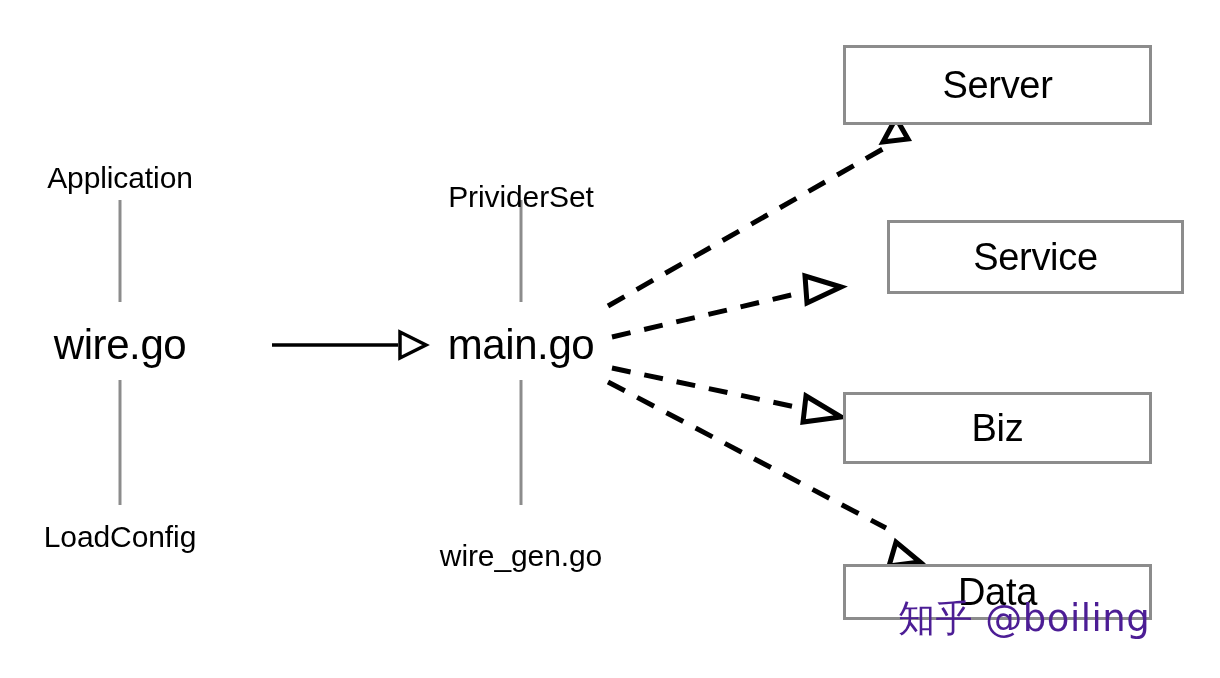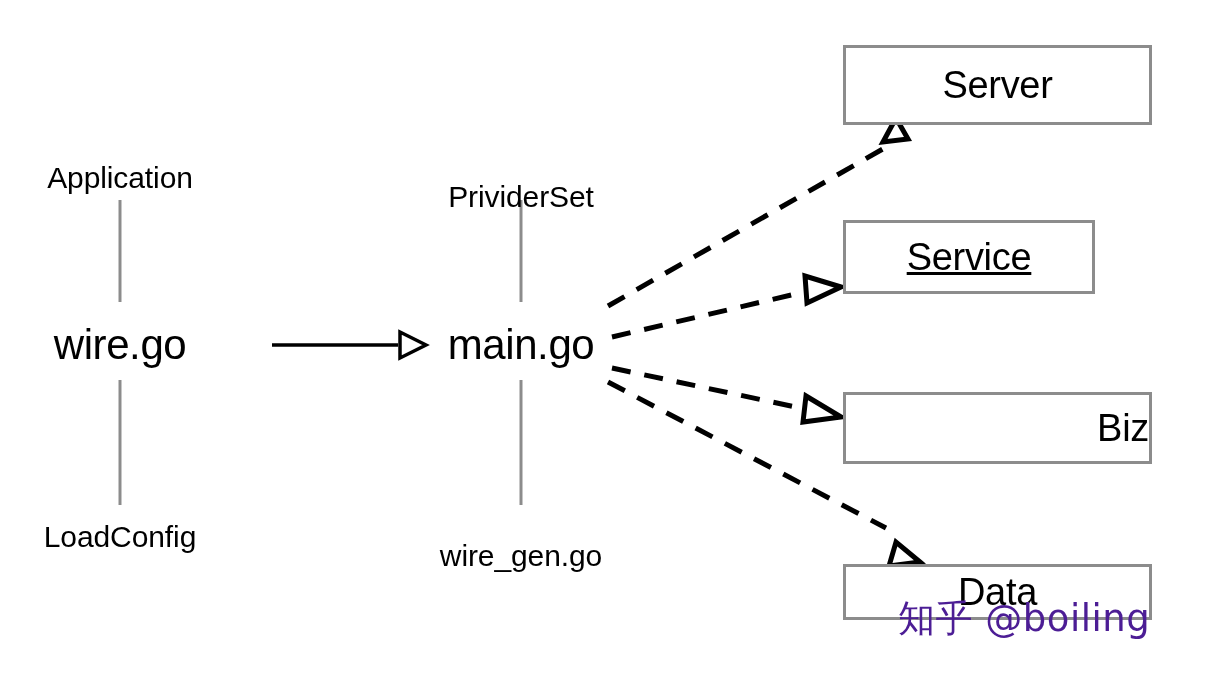--- a/index.html
+++ b/index.html
@@ -119,25 +119,25 @@
   <div class="node-label node-sub" style="left:521px; top:173px;margin-top:24px;">PrividerSet</div>
 
   <div class="node-label node-main" style="left:521px; top:345px;">main.go</div>
 
   <div class="node-label node-sub" style="left:521px; top:556px;">wire_gen.go</div>
 
   <div class="target-box" style="left:843px; top:45px; width:309px; height:80px;">
     <span class="target-box-label">Server</span>
   </div>
 
-  <div class="target-box" style="left:843px; top:220px; width:252px; height:74px;text-decoration:underline;">
+  <div class="target-box" style="left:887px; top:220px; width:297px; height:74px;">
     <span class="target-box-label">Service</span>
   </div>
 
-  <div class="target-box" style="left:843px; top:392px; width:309px; height:72px;justify-content:flex-end;">
+  <div class="target-box" style="left:843px; top:392px; width:309px; height:72px;">
     <span class="target-box-label">Biz</span>
   </div>
 
   <div class="target-box" style="left:843px; top:564px; width:309px; height:56px;align-items:center;">
     <span class="target-box-label">Data</span>
   </div>
 
   <div class="watermark">知乎 @boiling</div>
 
 </div>

